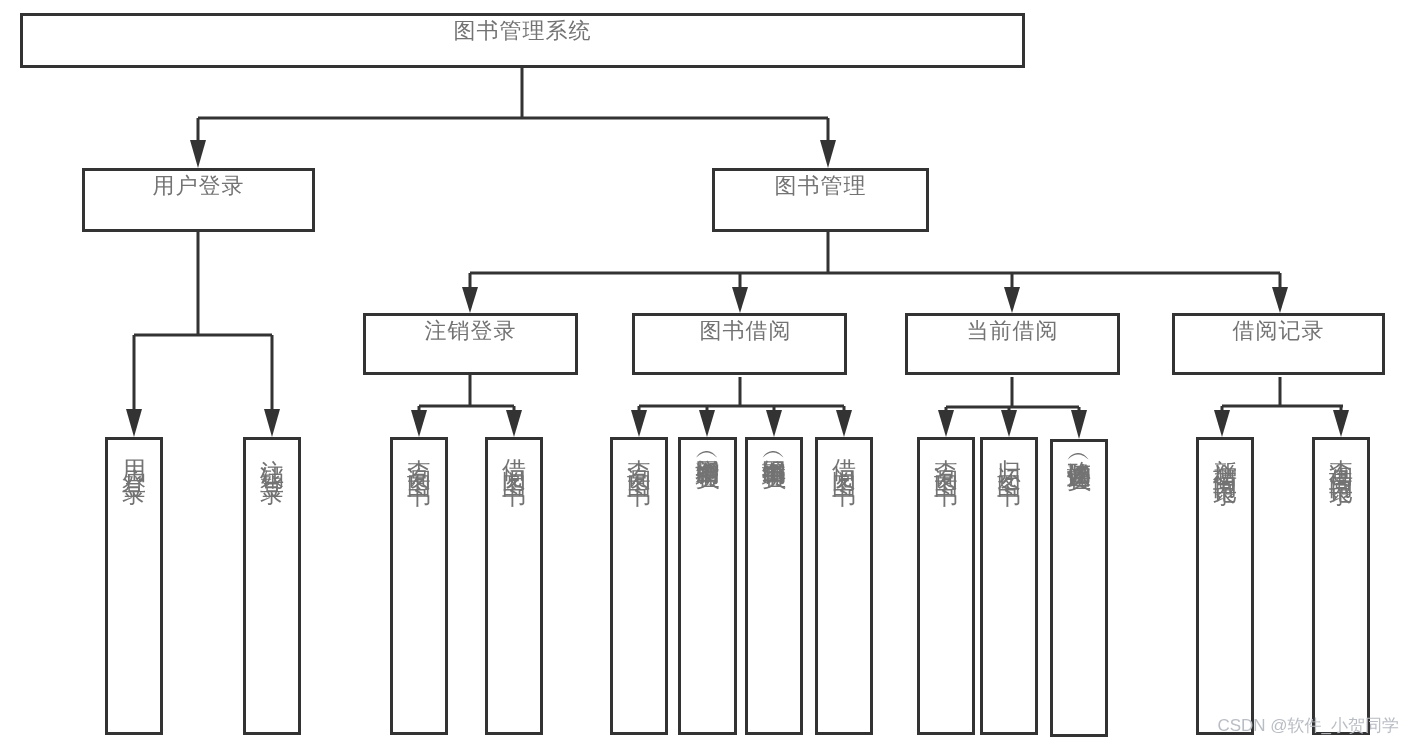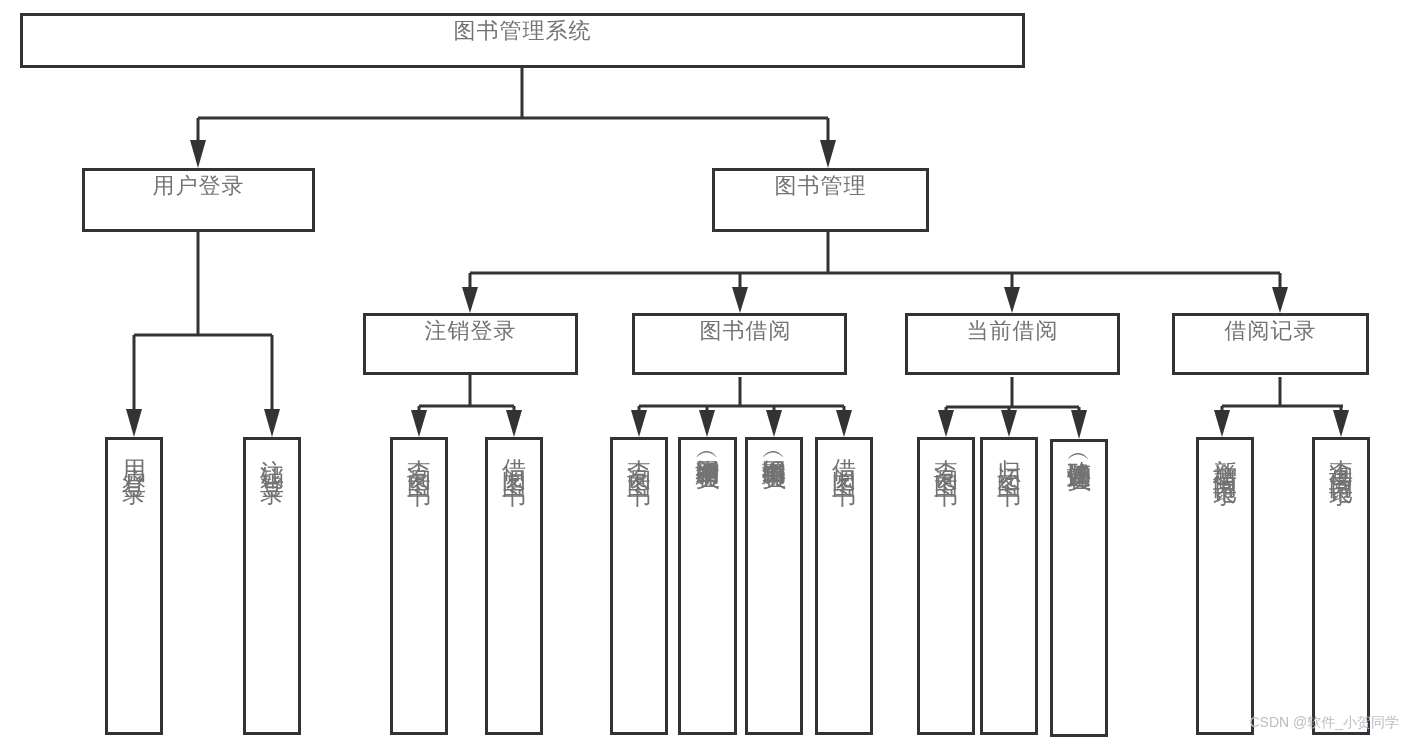--- a/index.html
+++ b/index.html
@@ -31,21 +31,21 @@
     line-height:1;
     white-space:nowrap;
   }
   .ls-a{letter-spacing:8px;}
   .ls-b{letter-spacing:5px;}
   .ls-c{letter-spacing:1px;}
   #watermark{
     position:absolute;
     top:714px;
     right:6px;
-    font-size:14px;
+    font-size:17px;
     color:#b9bdc4;
     z-index:5;
     white-space:nowrap;
   }
 </style>
 </head>
 <body>
 
 <div id="canvas">
 
@@ -109,21 +109,21 @@
 
   <div class="box" style="left:363px;top:313px;width:215px;height:62px;">
     <span class="hlabel">注销登录</span>
   </div>
   <div class="box" style="left:632px;top:313px;width:215px;height:62px;padding-left:12px;">
     <span class="hlabel">图书借阅</span>
   </div>
   <div class="box" style="left:905px;top:313px;width:215px;height:62px;">
     <span class="hlabel">当前借阅</span>
   </div>
-  <div class="box" style="left:1172px;top:313px;width:197px;height:62px;">
+  <div class="box" style="left:1172px;top:313px;width:213px;height:62px;">
     <span class="hlabel">借阅记录</span>
   </div>
 
   <div class="box vbox" style="left:105px;">
     <span class="vlabel ls-a">用户登录</span>
   </div>
   <div class="box vbox" style="left:243px;">
     <span class="vlabel ls-a">注销登录</span>
   </div>
 

